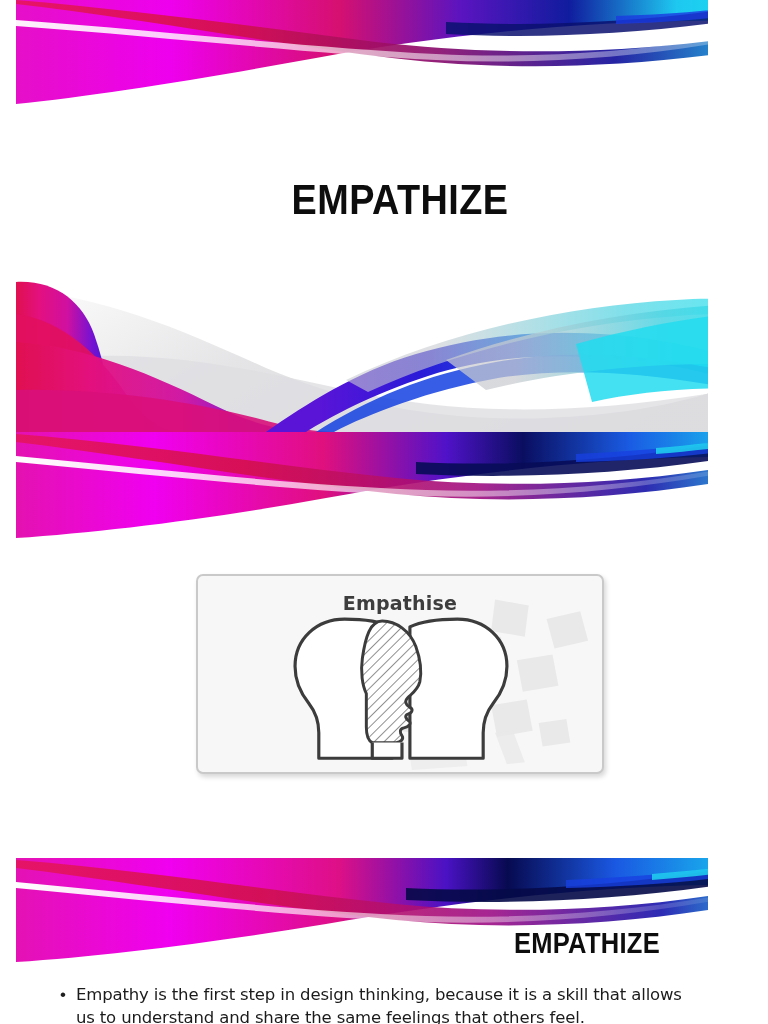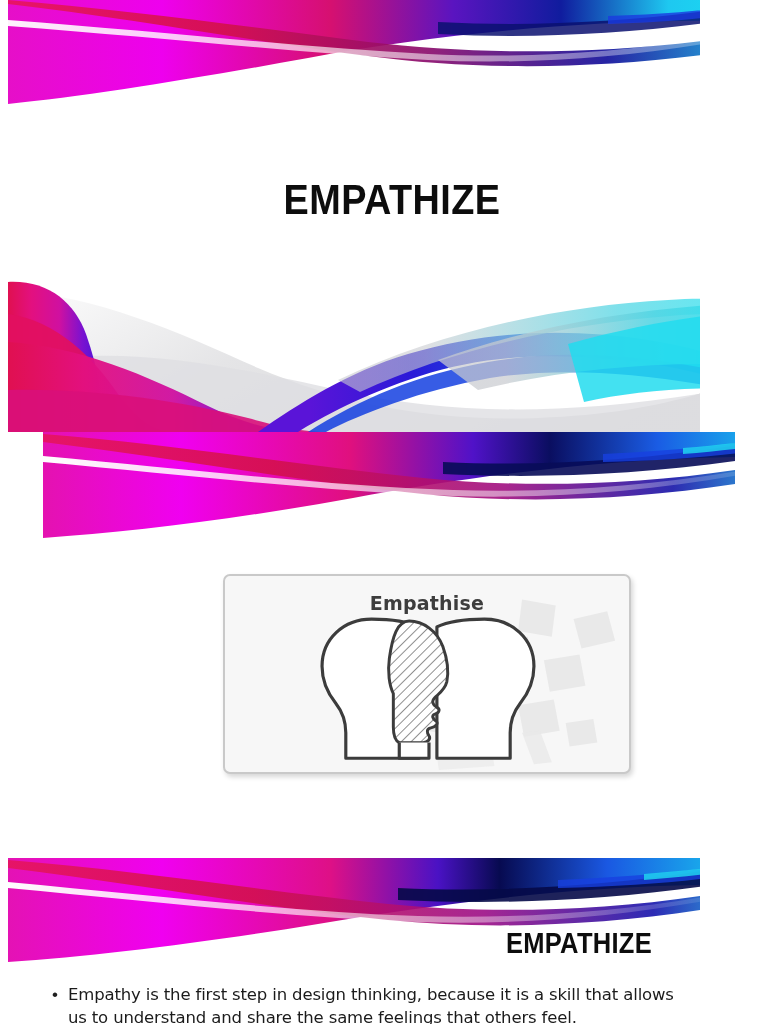--- a/index.html
+++ b/index.html
@@ -1,25 +1,25 @@
 <!DOCTYPE html>
 <html><head>
 <meta charset="utf-8">
 <style>
   * { margin:0; padding:0; box-sizing:border-box; }
   html,body{ width:768px; height:1024px; background:#fff; overflow:hidden;
     font-family:"Liberation Sans", sans-serif; }
 
   .doc { position:relative; width:768px; height:1024px; background:#ffffff; }
 
-  .slide { position:absolute; left:8px; width:692px; background:#ffffff; overflow:hidden; }
+  .slide { position:absolute; left:16px; width:692px; background:#ffffff; overflow:hidden; }
 
   
   #slide-1 { top:0px;    height:432px; }
-  #slide-2 { top:432px;  height:426px;margin-left:35px; }
+  #slide-2 { top:432px;  height:426px; }
   #slide-3 { top:858px;  height:166px; }
 
   
   .wave-band { position:absolute; left:0; width:768px; overflow:hidden; }
   .wave-band svg { display:block; width:768px; height:100%; }
 
   
   .title-center {
     position:absolute; left:0; width:768px; text-align:center;
     font-weight:bold; letter-spacing:.5px;

